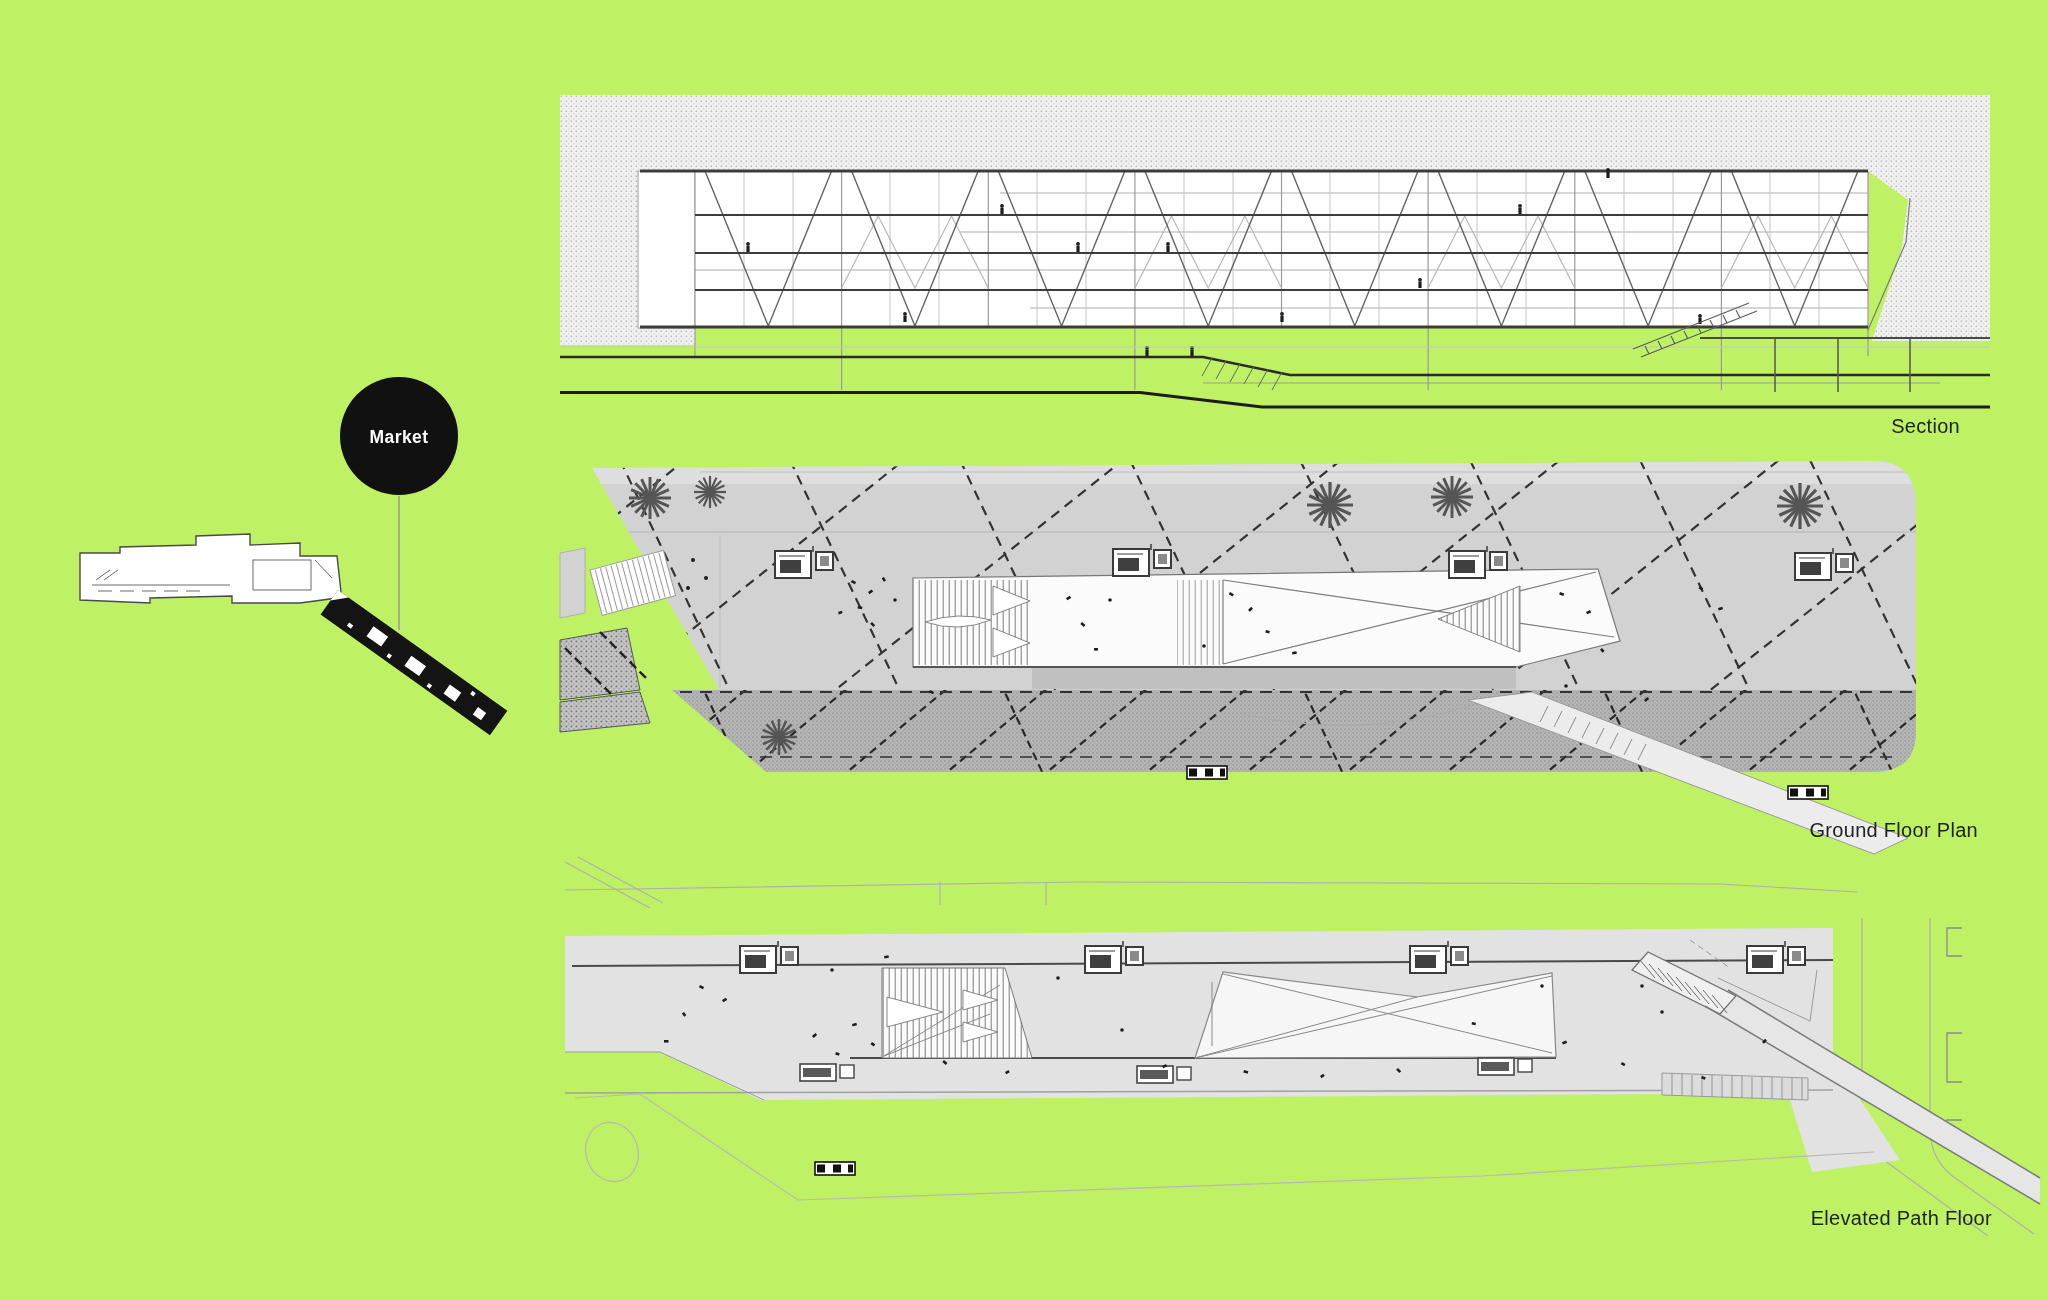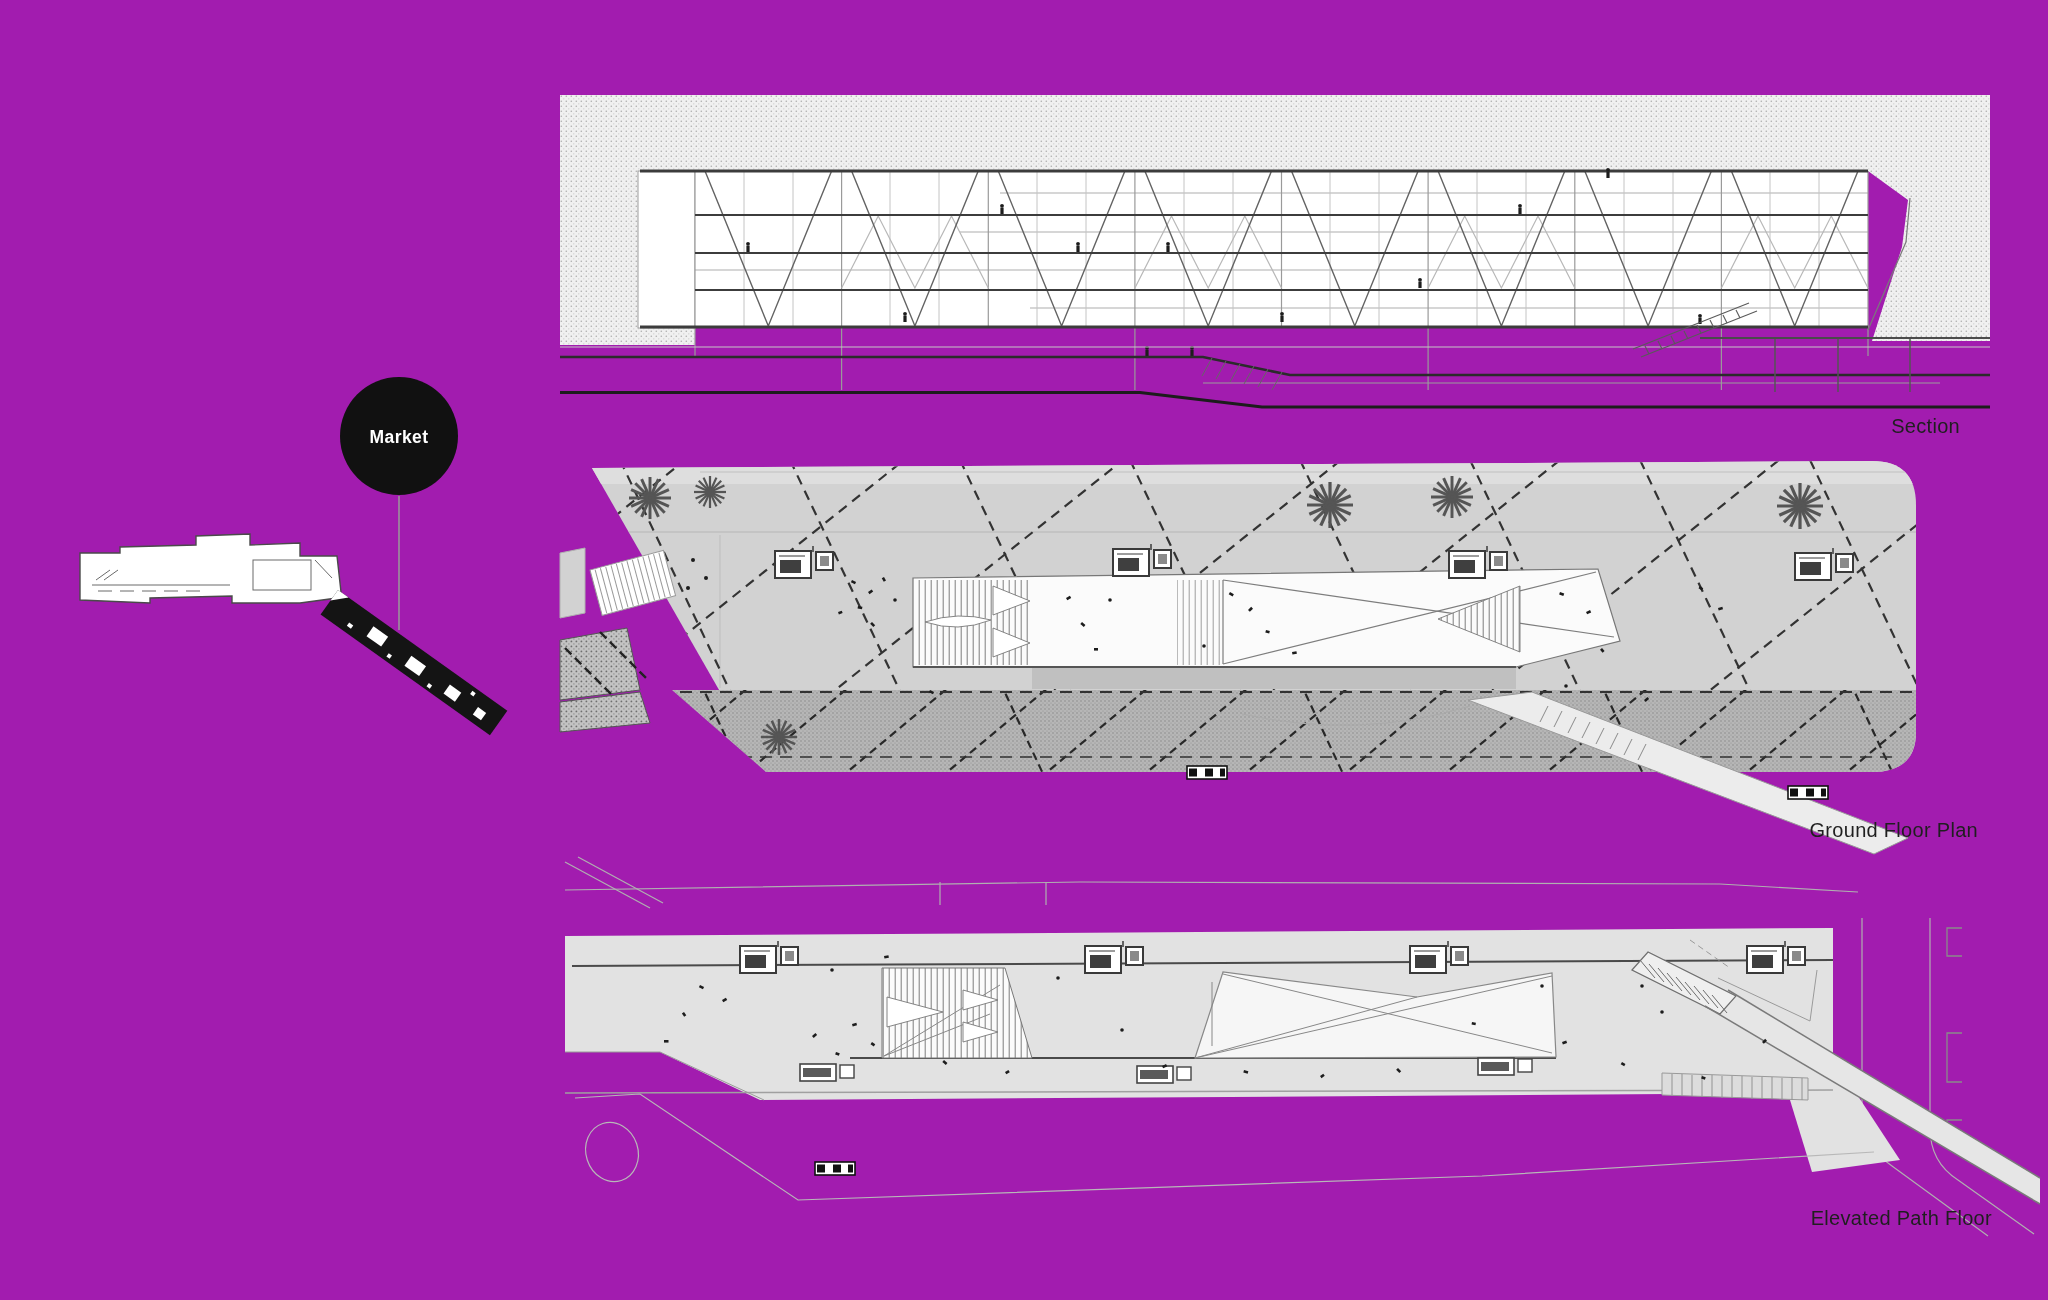--- a/index.html
+++ b/index.html
@@ -1,16 +1,16 @@
 <!DOCTYPE html>
 <html><head>
 <meta charset="utf-8">
 <style>
   html,body{margin:0;padding:0;background:#fff;}
-  .canvas{position:relative;width:2048px;height:1300px;background:#a21caf;overflow:hidden;
+  .canvas{position:relative;width:2048px;height:1300px;background:#bef264;overflow:hidden;
           font-family:"Liberation Sans",sans-serif;}
   svg{position:absolute;left:0;top:0;}
   text{font-family:"Liberation Sans",sans-serif;}
   .drawing-label{font-size:20px;fill:#1f1f1f;letter-spacing:.3px;}
   .marker-label{font-size:17.5px;font-weight:bold;fill:#ffffff;letter-spacing:.4px;}
 </style>
 </head>
 <body>
 
 <div class="canvas">

